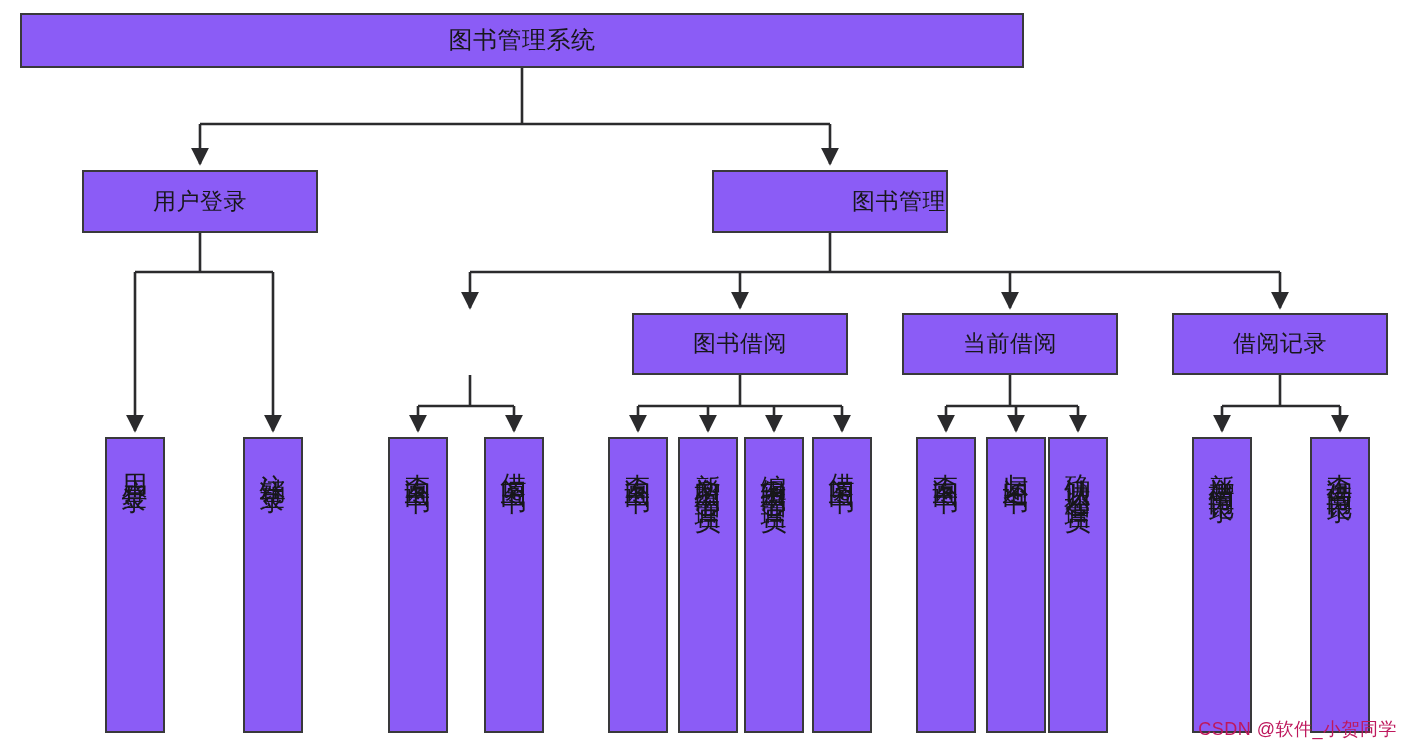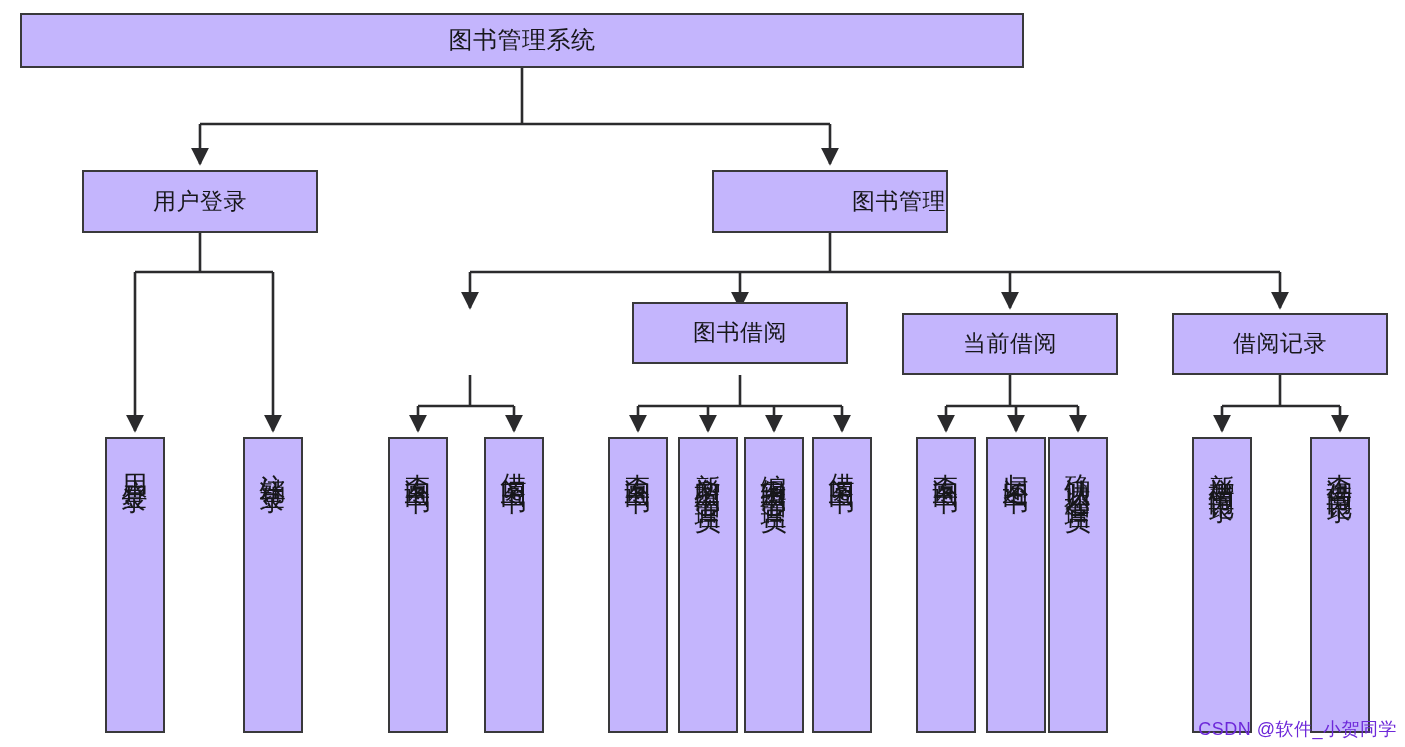--- a/index.html
+++ b/index.html
@@ -9,21 +9,21 @@
     font-family:"Liberation Sans","DejaVu Sans",sans-serif;
     color:#1a1a1a;
     overflow:hidden;
   }
   #diagram{position:relative;width:1405px;height:747px;background:#fff;}
   #edges{position:absolute;left:0;top:0;width:1405px;height:747px;}
 
   .node{
     position:absolute;
     box-sizing:border-box;
-    background:#c4b5fd;
+    background:#8b5cf6;
     border:2px solid #39393b;
     display:flex;
     align-items:center;
     justify-content:center;
     text-align:center;
     color:#17171a;
     z-index:2;
   }
   .node .label{
     display:block;
@@ -50,21 +50,21 @@
     letter-spacing:5px;
     white-space:nowrap;
     -webkit-text-orientation:upright;
   }
 
   #watermark{
     position:absolute;
     right:8px;
     bottom:6px;
     font-size:18px;
-    color:#6d28d9;
+    color:#be185d;
     letter-spacing:0.5px;
     z-index:5;
     white-space:nowrap;
   }
 </style>
 </head>
 <body>
 
 <div id="diagram">
 
@@ -122,21 +122,21 @@
     <span class="label">图书管理系统</span>
   </div>
 
   <div class="node h" style="left:82px;top:170px;width:236px;height:63px;">
     <span class="label">用户登录</span>
   </div>
   <div class="node h" style="left:712px;top:170px;width:236px;height:63px;justify-content:flex-end;">
     <span class="label">图书管理</span>
   </div>
 
-  <div class="node h" style="left:632px;top:302px;width:216px;height:62px;">
+  <div class="node h" style="left:632px;top:313px;width:216px;height:62px;">
     <span class="label">图书借阅</span>
   </div>
   <div class="node h" style="left:1172px;top:313px;width:216px;height:62px;">
     <span class="label">借阅记录</span>
   </div>
   <div class="node h" style="left:902px;top:313px;width:216px;height:62px;">
     <span class="label">当前借阅</span>
   </div>
 
   <div class="node v" style="left:105px;top:437px;width:60px;height:296px;">

